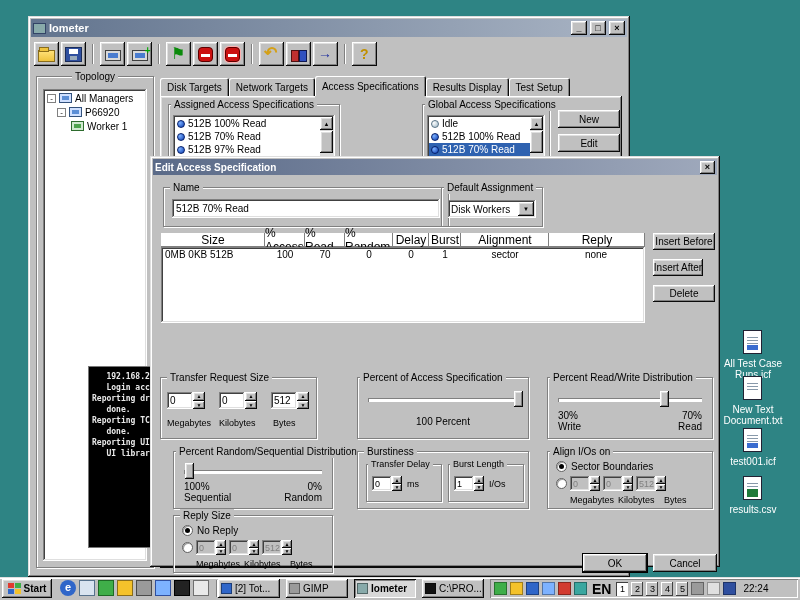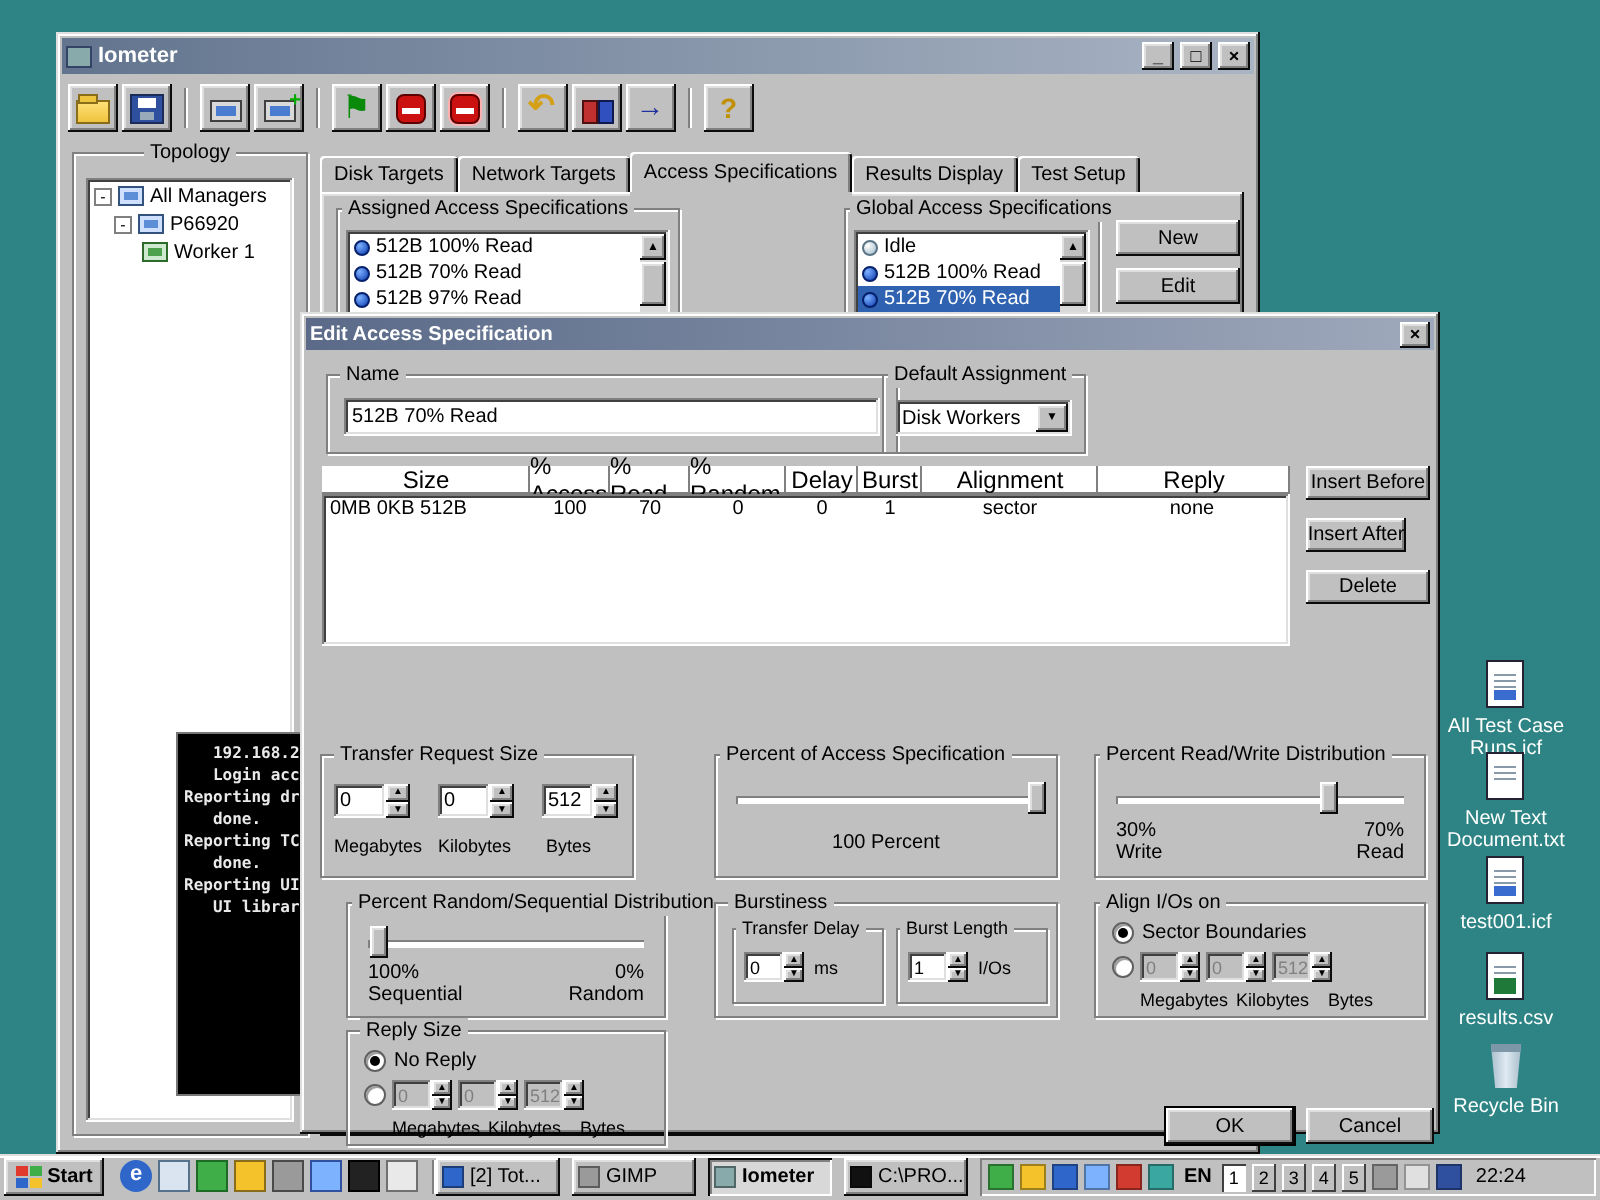--- a/index.html
+++ b/index.html
@@ -144,26 +144,20 @@
         <div class="page icf"></div>
       </div>
     <div>test001.icf</div>
   </div>
   <div class="dicon" style="left:720px;top:476px;">
     <div class="dart">
         <div class="page csv"></div>
       </div>
     <div>results.csv</div>
   </div>
-  <div class="dicon" style="left:720px;top:520px;">
-    <div class="dart">
-        <div class="bin"></div>
-      </div>
-    <div>Recycle Bin</div>
-  </div>
 
   <div id="mainwin" class="winframe">
     <div class="titlebar tb-main">
       <span class="winicon"></span>
       <span class="tb-title">Iometer</span>
       <div class="btn cap-btn">_</div>
       <div class="btn cap-btn">□</div>
       <div class="btn cap-btn">×</div>
     </div>
 
@@ -555,21 +549,21 @@
       <span>C:\PRO...</span>
     </div>
 
     <div class="tray">
       <span class="trayicon" style="background:#3fae49;"></span>
       <span class="trayicon" style="background:#f4c22b;"></span>
       <span class="trayicon" style="background:#2f66c9;"></span>
       <span class="trayicon" style="background:#7db2ff;"></span>
       <span class="trayicon" style="background:#d23b2f;"></span>
       <span class="trayicon" style="background:#3aa7a0;"></span>
-      <span style="font-size:10px;font-weight:bold;margin:0 2px;">EN</span>
+      <span style="font-size:14px;font-weight:bold;margin:0 2px;">EN</span>
       <span class="pagerbox active">1</span>
       <span class="pagerbox">2</span>
       <span class="pagerbox">3</span>
       <span class="pagerbox">4</span>
       <span class="pagerbox">5</span>
       <span class="trayicon" style="background:#9a9a9a;"></span>
       <span class="trayicon" style="background:#e0e0e0;"></span>
       <span class="trayicon" style="background:#2f4f9f;"></span>
       <span style="font-size:10px;margin-left:4px;">22:24</span>
     </div>

